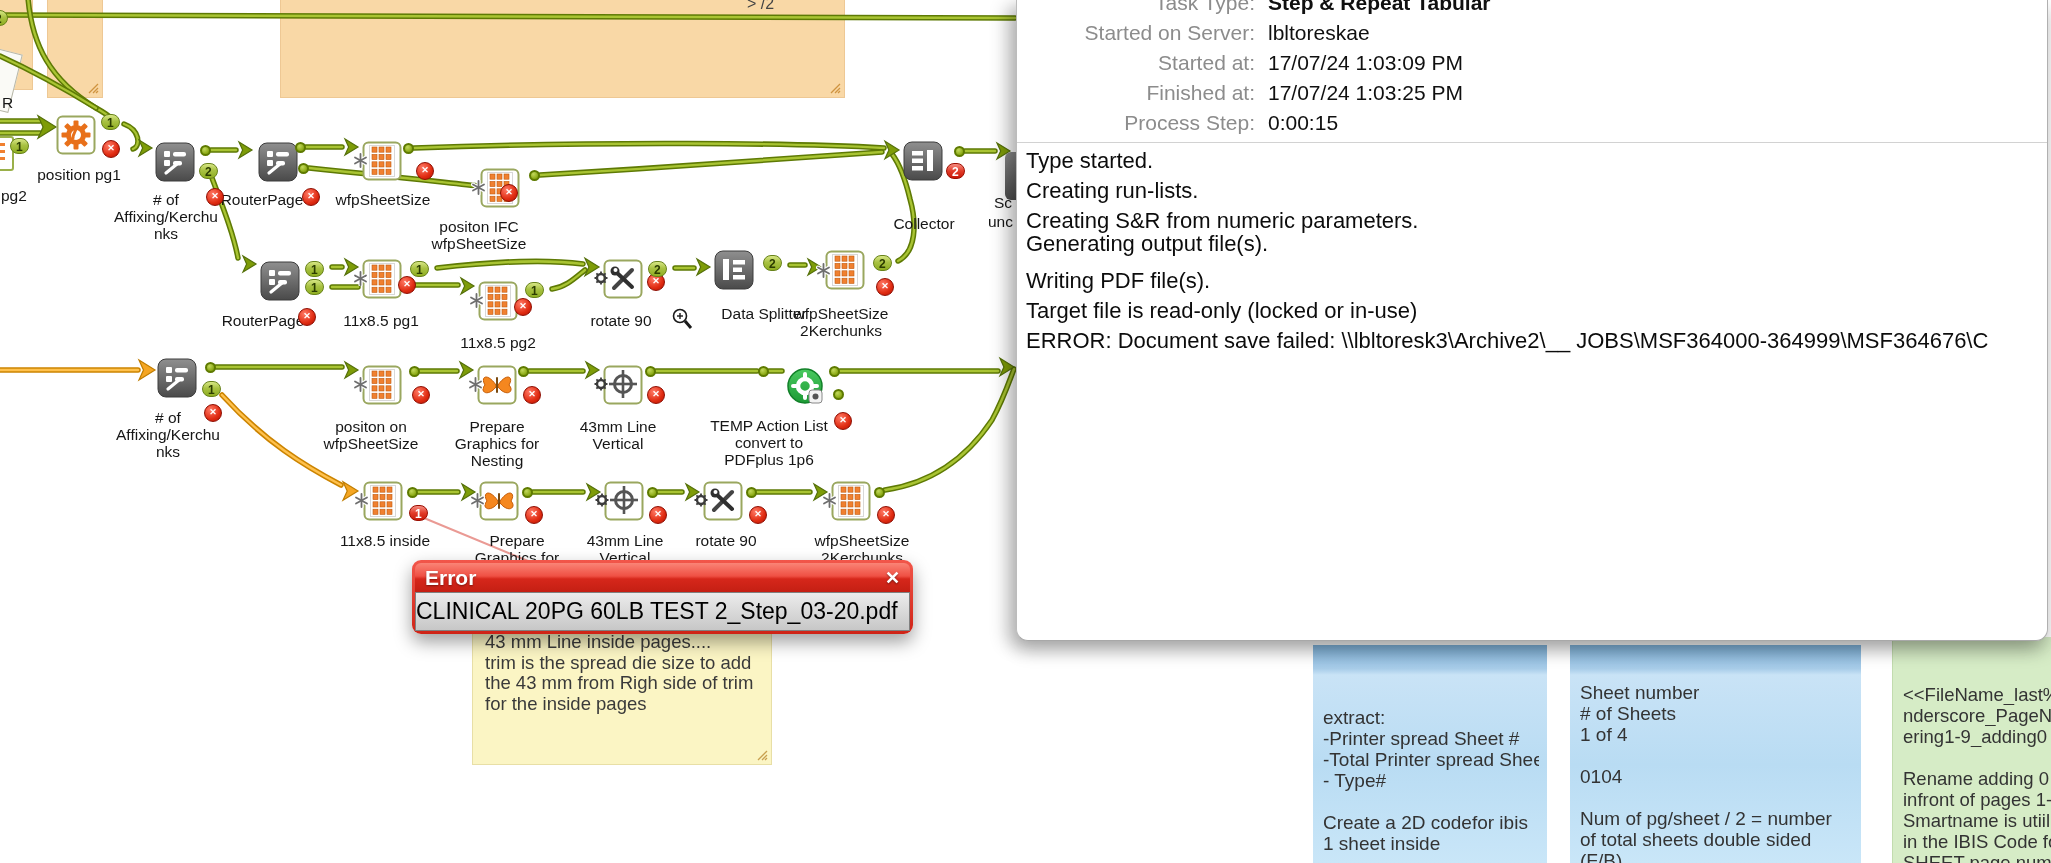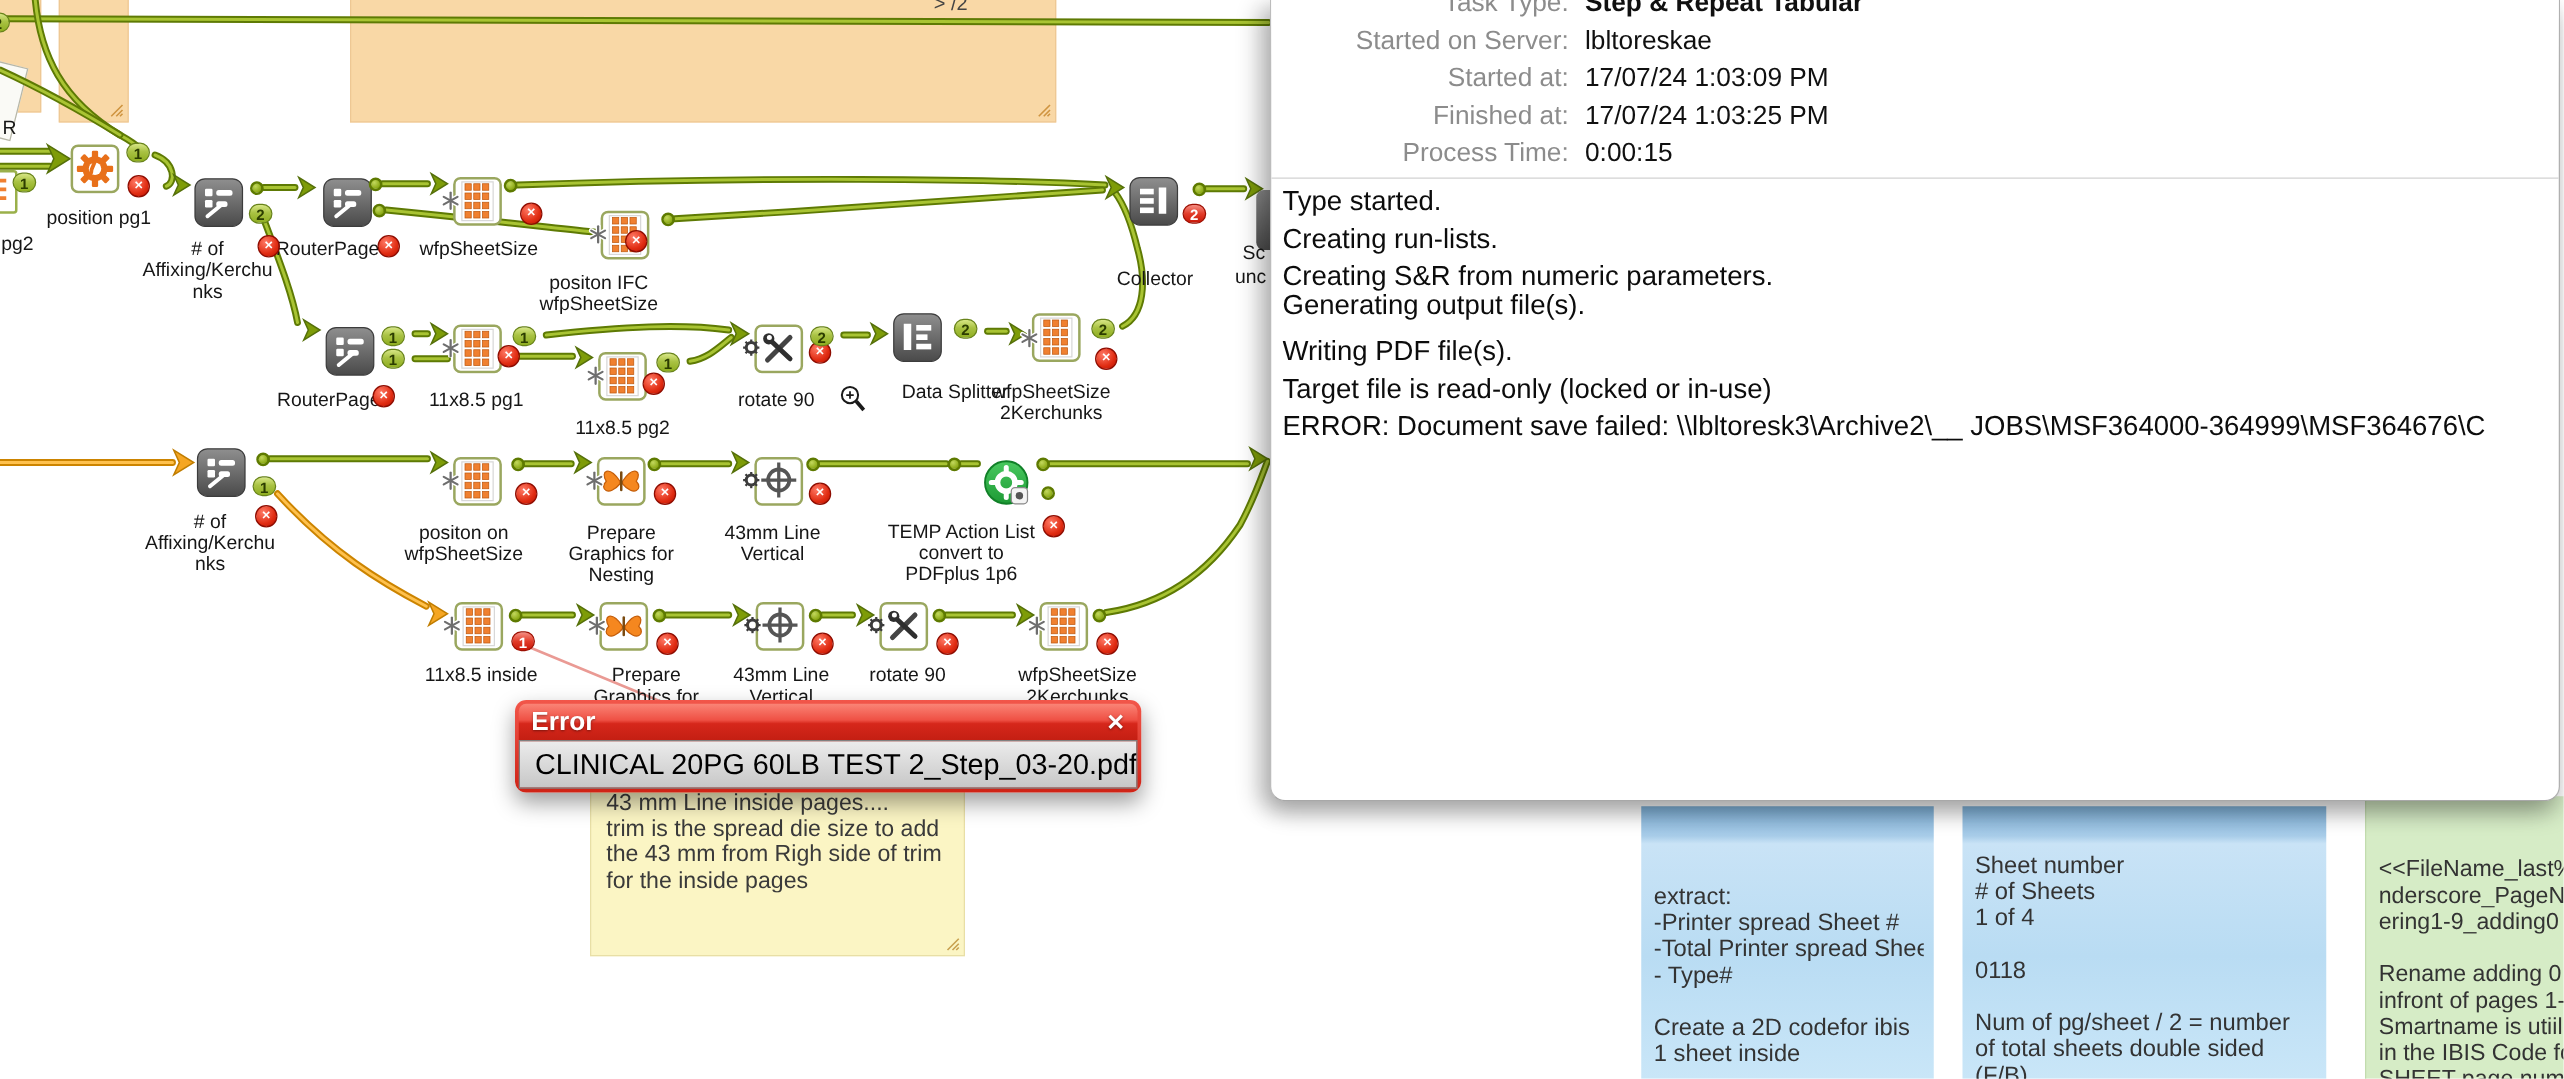--- a/index.html
+++ b/index.html
@@ -51,21 +51,21 @@
   #error-dialog{position:absolute;left:412px;top:560px;width:501px;z-index:20;border-radius:9px;
     background:linear-gradient(180deg,#f2564a,#cf2316);padding:3px;box-sizing:border-box;
     box-shadow:0 8px 18px rgba(0,0,0,.38);}
   #error-title{height:29px;border-radius:6px 6px 0 0;position:relative;
     background:linear-gradient(180deg,#fa8476 0%,#ef5044 45%,#d6271b 55%,#c41f13 100%);}
   #error-title .t{position:absolute;left:10px;top:3px;color:#fff;font-weight:bold;font-size:21px;
     text-shadow:0 1px 2px rgba(0,0,0,.4);}
   #error-close{position:absolute;right:10px;top:4px;color:#fff;font-weight:bold;font-size:18px;cursor:pointer;
     text-shadow:0 1px 2px rgba(0,0,0,.45);}
   #error-body{height:37px;background:linear-gradient(180deg,#ececec,#c7c7c7);border:1px solid #808080;
-    font-size:23px;color:#000;line-height:36px;padding-left:12px;white-space:pre;overflow:hidden;}
+    font-size:23px;color:#000;line-height:36px;padding-left:0;white-space:pre;overflow:hidden;}
 
   .frag{position:absolute;z-index:5;font-size:15.5px;color:#161616;white-space:pre;}
   svg.wires{position:absolute;left:0;top:0;z-index:4;}
   #cursor-zoom{position:absolute;z-index:9;}
 </style>
 </head>
 <body>
 
 <div id="stage">
 
@@ -893,21 +893,21 @@
         <path d="M3,12 L12,3 M7,12 L12,7 M10,12 L12,10" stroke="#c8a050" stroke-width="1.3" fill="none"></path>
       </svg>
   </div>
 
   <div id="log-panel">
     <div id="detail-rows">
         <div class="drow" style="top: -9px; left: 0px; width: 100%;"><span class="dlabel">Task Type:</span><span class="dvalue bold">Step &amp; Repeat Tabular</span></div>
         <div class="drow" style="top: 21px; left: 0px; width: 100%;"><span class="dlabel">Started on Server:</span><span class="dvalue">lbltoreskae</span></div>
         <div class="drow" style="top: 51px; left: 0px; width: 100%;"><span class="dlabel">Started at:</span><span class="dvalue">17/07/24 1:03:09 PM</span></div>
         <div class="drow" style="top: 81px; left: 0px; width: 100%; text-decoration: underline;"><span class="dlabel">Finished at:</span><span class="dvalue">17/07/24 1:03:25 PM</span></div>
-        <div class="drow" style="top: 111px; left: 0px; width: 100%;"><span class="dlabel">Process Time:</span><span class="dvalue">0:00:15</span></div>
+        <div class="drow" style="top: 111px; left: 0px; width: 100%;"><span class="dlabel">Process Step:</span><span class="dvalue">0:00:15</span></div>
       </div>
     <div id="log-divider"></div>
     <div id="log-messages">
         <div class="lmsg" style="top: 148px;">Type started.</div>
         <div class="lmsg" style="top: 178px;">Creating run-lists.</div>
         <div class="lmsg" style="top: 208px;">Creating S&amp;R from numeric parameters.</div>
         <div class="lmsg" style="top: 231px;">Generating output file(s).</div>
         <div class="lmsg" style="top: 268px;">Writing PDF file(s).</div>
         <div class="lmsg" style="top: 298px;">Target file is read-only (locked or in-use)</div>
         <div class="lmsg" style="top: 328px;">ERROR: Document save failed: \\lbltoresk3\Archive2\__ JOBS\MSF364000-364999\MSF364676\C</div>
@@ -932,21 +932,21 @@
         <div class="note-line">Create a 2D codefor ibis</div>
         <div class="note-line">1 sheet inside</div>
       </div>
   </div>
   <div class="note note-blue" style="left:1570px;top:645px;width:291px;height:218px;">
     <div id="blue2-lines" style="margin-top:37px;">
         <div class="note-line">Sheet number</div>
         <div class="note-line"># of Sheets</div>
         <div class="note-line">1 of 4</div>
         <div class="note-line">&nbsp;</div>
-        <div class="note-line">0118</div>
+        <div class="note-line">0104</div>
         <div class="note-line">&nbsp;</div>
         <div class="note-line">Num of pg/sheet / 2 = number</div>
         <div class="note-line">of total sheets double sided</div>
         <div class="note-line">(F/B)</div>
       </div>
   </div>
   <div class="note note-green" style="left:1892px;top:637px;width:159px;height:226px;">
     <div id="green-lines"><div class="note-line">&lt;&lt;FileName_last%</div><div class="note-line">nderscore_PageNu</div><div class="note-line">ering1-9_adding0</div><div class="note-line">&nbsp;</div><div class="note-line">Rename adding 0</div><div class="note-line">infront of pages 1-</div><div class="note-line">Smartname is utiili</div><div class="note-line">in the IBIS Code fo</div><div class="note-line">SHEET page numbe</div></div>
   </div>
 

